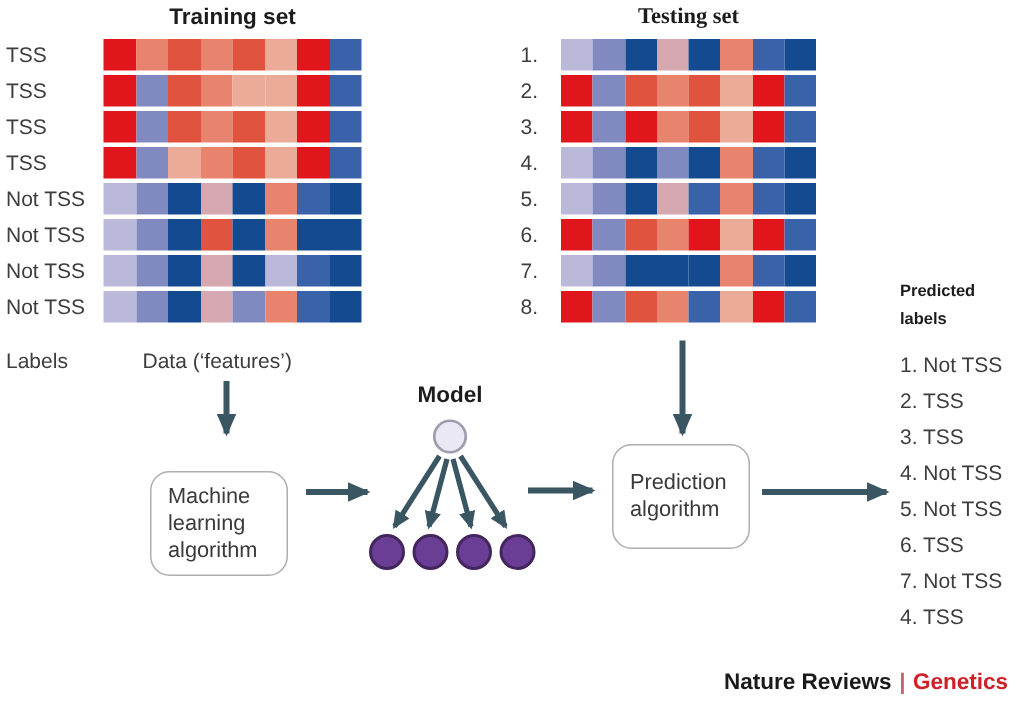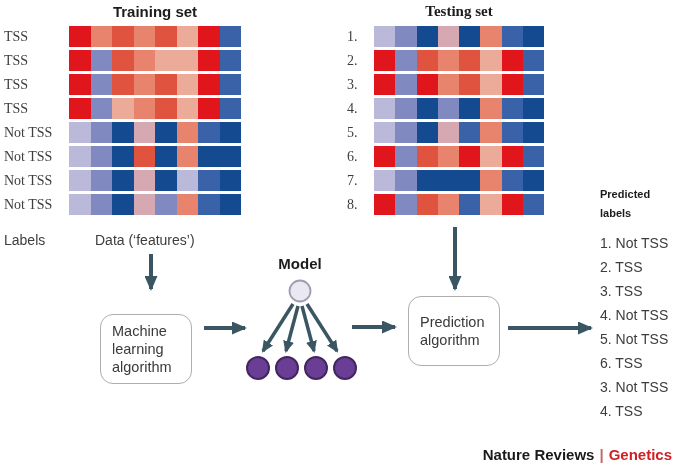--- a/index.html
+++ b/index.html
@@ -11,21 +11,21 @@
   #training-title{left:69px;width:172px;}
   #testing-title{left:374px;width:170px;font-family:Liberation Serif, serif;}
   .hm-grid{position:absolute;top:26px;}
   #training-grid{left:69px;width:172px;}
   #testing-grid{left:374px;width:170px;}
   .hm-row{display:flex;height:21px;margin-bottom:3px;}
   .hm-cell{flex:1;}
   .hm-labels{position:absolute;top:26px;}
   #training-labels{left:4px;width:60px;}
   #testing-labels{left:347px;width:24px;}
-  .hm-label{height:21px;margin-bottom:3px;line-height:21px;font-size:14px;color:#3d3d3d;font-family:Liberation Serif, serif;}
+  .hm-label{height:21px;margin-bottom:3px;line-height:21px;font-size:14px;color:#3d3d3d;}
   .caption{position:absolute;top:232px;font-size:14px;color:#3d3d3d;}
   #labels-caption{left:4px;}
   #data-caption{left:95px;}
   .flow-box{
     position:absolute;width:92px;height:70px;box-sizing:border-box;
     border:1.5px solid #aeaeae;border-radius:13px;background:#ffffff;
     display:flex;flex-direction:column;justify-content:center;
     padding-left:11px;font-size:14.5px;line-height:18px;color:#3a3a3a;
   }
   #ml-box{left:100px;top:314px;}
@@ -248,21 +248,21 @@
   </div>
 
   <div id="predicted-heading">Predicted labels</div>
   <div id="predicted-list">
       <div class="pred-item">1. Not TSS</div>
       <div class="pred-item">2. TSS</div>
       <div class="pred-item">3. TSS</div>
       <div class="pred-item">4. Not TSS</div>
       <div class="pred-item">5. Not TSS</div>
       <div class="pred-item">6. TSS</div>
-      <div class="pred-item">3. Not TSS</div>
+      <div class="pred-item">7. Not TSS</div>
       <div class="pred-item">4. TSS</div>
     </div>
 
   <svg id="arrow-layer" width="680" height="470">
     <defs>
       <marker id="ah" markerUnits="userSpaceOnUse" markerWidth="15" markerHeight="13" refX="13" refY="6.5" orient="auto">
         <path d="M0,0 L15,6.5 L0,13 z" fill="#3a5663"></path>
       </marker>
       <marker id="ah2" markerUnits="userSpaceOnUse" markerWidth="12" markerHeight="11" refX="10" refY="5.5" orient="auto">
         <path d="M0,0 L12,5.5 L0,11 z" fill="#3a5663"></path>

